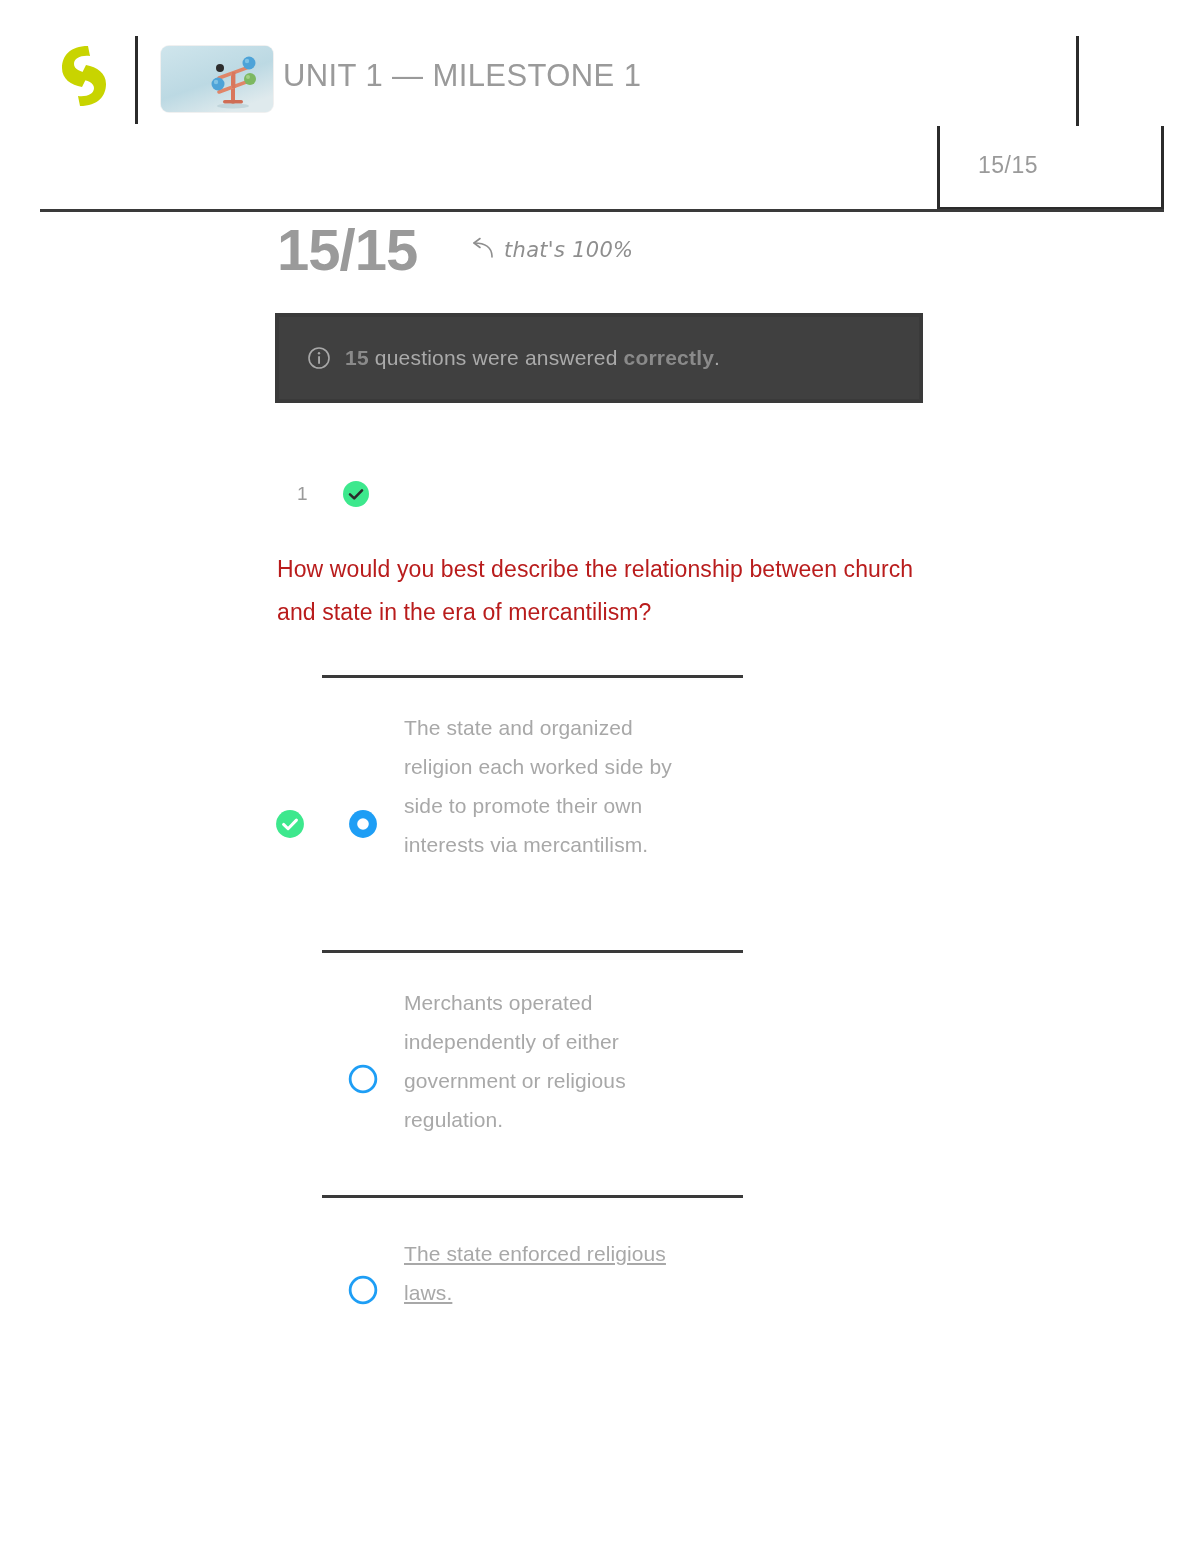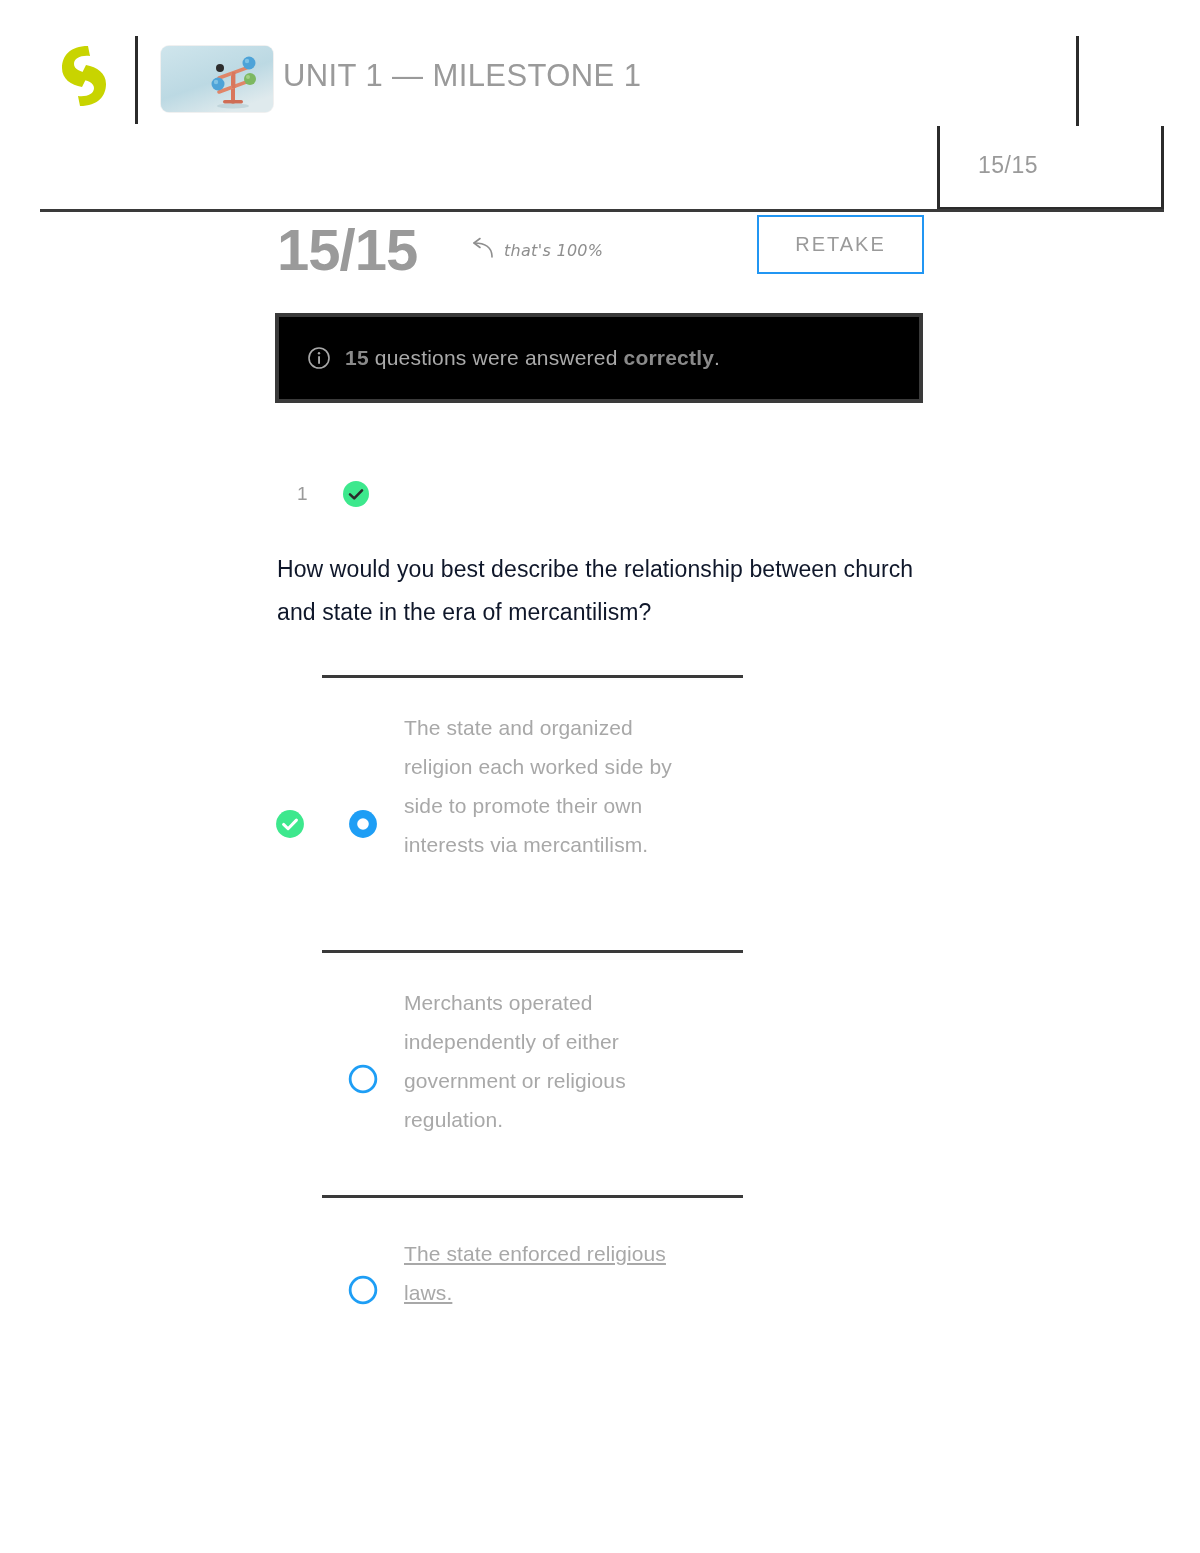--- a/index.html
+++ b/index.html
@@ -109,21 +109,21 @@
     align-items: center;
     gap: 10px;
     color: #8e8e8e;
   }
   .pct-arrow {
     display: inline-block;
     width: 26px; height: 26px;
   }
   .pct-arrow svg { display: block; }
   .pct-text {
-    font-size: 16px;
+    font-size: 21px;
     font-family: "DejaVu Sans", sans-serif;
     font-style: italic;
     color: #8e8e8e;
     letter-spacing: 0.3px;
   }
   .retake-btn {
     position: absolute;
     left: 757px; top: 5px;
     width: 167px; height: 59px;
     border: 2px solid #2196f3;
@@ -141,21 +141,21 @@
   .info-banner {
     position: absolute;
     left: 275px; top: 313px;
     width: 648px; height: 90px;
     border: 4px solid #3a3a3a;
     box-sizing: border-box;
     display: flex;
     align-items: center;
     gap: 14px;
     padding: 8px 28px;
-    background: #000000;
+    background: #404040;
   }
   .info-icon {
     width: 24px; height: 24px;
     flex: 0 0 24px;
   }
   .info-icon svg { display: block; }
   .info-text {
     font-size: 21px;
     color: #aaaaaa;
     letter-spacing: 0.2px;
@@ -187,21 +187,21 @@
     width: 28px; height: 28px;
   }
   .badge-check svg { display: block; }
 
   .q-text {
     position: absolute;
     left: 277px; top: 78px;
     width: 680px;
     font-size: 23px;
     line-height: 43px;
-    color: #0f172a;
+    color: #b91c1c;
     letter-spacing: 0.1px;
   }
 
   
   .options {
     position: absolute;
     left: 0; top: 200px;
     width: 1200px;
   }
   .option {
@@ -295,21 +295,20 @@
   <div class="pct-note">
     <span class="pct-arrow">
       <svg viewBox="0 0 26 26" xmlns="http://www.w3.org/2000/svg">
         <path d="M24 20 C24 10 17 6 6 6" stroke="#8e8e8e" stroke-width="1.6" fill="none" stroke-linecap="round"></path>
         <path d="M6 6 L12 1.5 M6 6 L12 10.5" stroke="#8e8e8e" stroke-width="1.6" fill="none" stroke-linecap="round"></path>
       </svg>
     </span>
     <span class="pct-text">that's 100%</span>
   </div>
 
-  <button class="retake-btn">RETAKE</button>
 </div>
 
 <div class="info-banner">
   <span class="info-icon">
     <svg viewBox="0 0 24 24" xmlns="http://www.w3.org/2000/svg">
       <circle cx="12" cy="12" r="10" fill="none" stroke="#a8a8a8" stroke-width="1.6"></circle>
       <circle cx="12" cy="7.2" r="1.2" fill="#a8a8a8"></circle>
       <rect x="11.1" y="10" width="1.9" height="8" rx="0.9" fill="#a8a8a8"></rect>
     </svg>
   </span>

